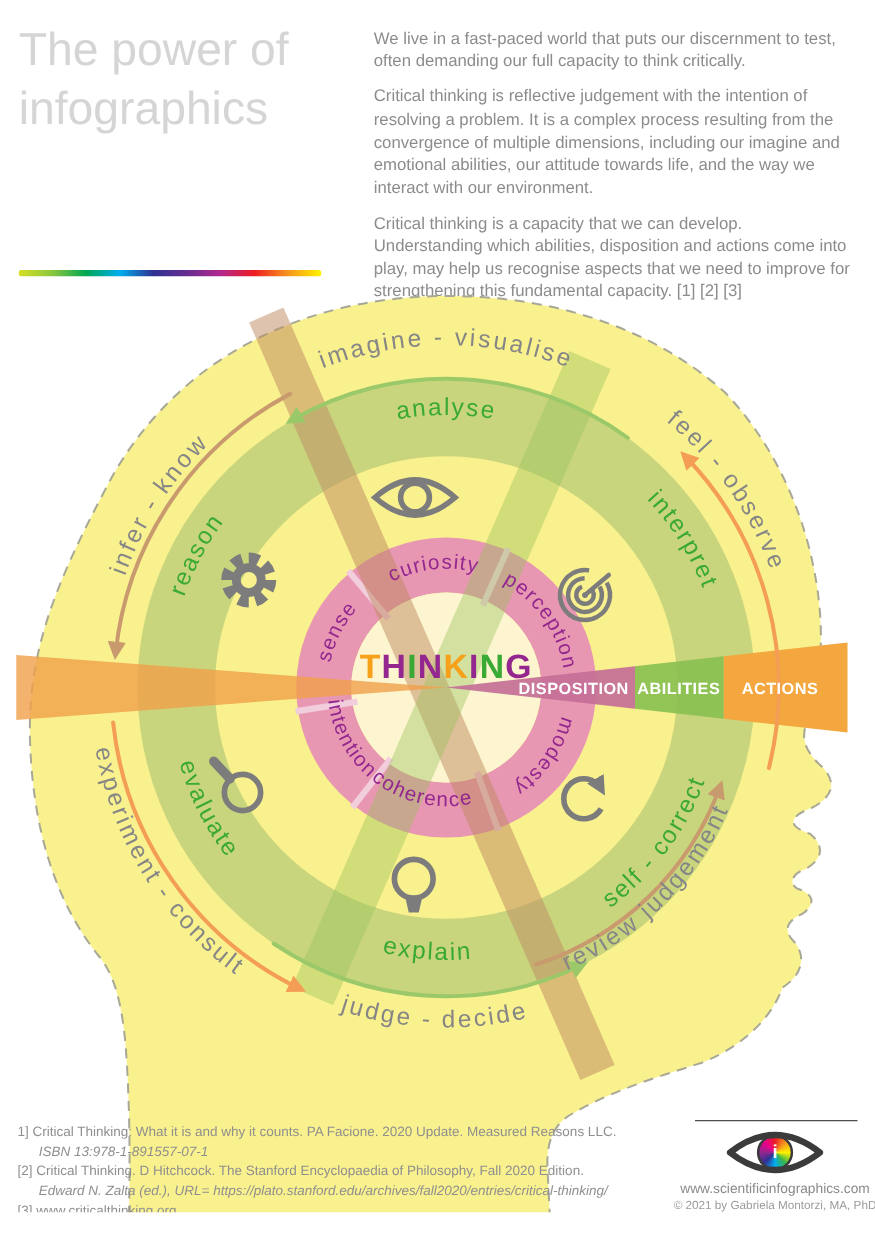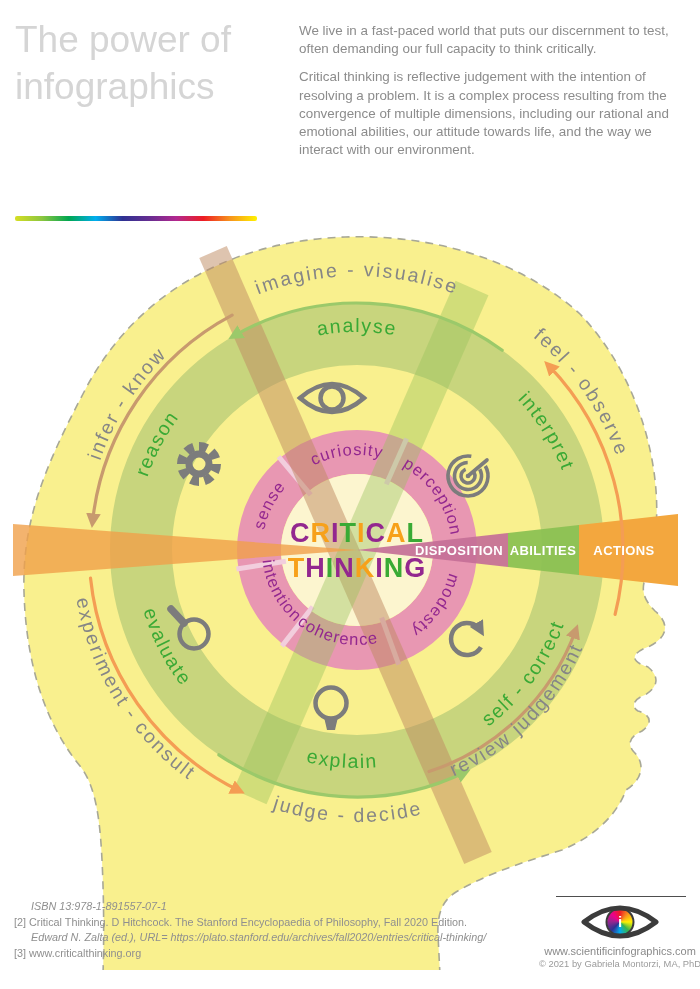--- a/index.html
+++ b/index.html
@@ -38,21 +38,22 @@
 <div class="page">
 
   <div class="title">
     <div>The power of</div>
     <div>infographics</div>
   </div>
   <div class="rainbow"></div>
 
   <div class="intro">
     <p>We live in a fast-paced world that puts our discernment to test, often demanding our full capacity to think critically.</p>
-    <p>Critical thinking is reflective judgement with the intention of resolving a problem. It is a complex process resulting from the convergence of multiple dimensions, including our rational and emotional abilities, our attitude towards life, and the way we interact with our environment.</p>
+    <p>Critical thinking is reflective judgement with the intention of resolving a problem. It is a complex process resulting from the convergence of multiple dimensions, including our imagine and emotional abilities, our attitude towards life, and the way we interact with our environment.</p>
+    <p>Critical thinking is a capacity that we can develop. Understanding which abilities, disposition and actions come into play, may help us recognise aspects that we need to improve for strengthening this fundamental capacity. [1] [2] [3]</p>
   </div>
 
   <svg class="diagram" width="700" height="989" viewBox="0 0 700 989">
     <defs>
       <marker id="mG" viewBox="0 0 10 10" refX="6" refY="5" markerWidth="4.6" markerHeight="4.6" orient="auto">
         <path d="M0,0 L10,5 L0,10 Z" fill="#9bc96a"></path>
         </marker>
       <marker id="mT" viewBox="0 0 10 10" refX="6" refY="5" markerWidth="4.6" markerHeight="4.6" orient="auto">
         <path d="M0,0 L10,5 L0,10 Z" fill="#c89a6e"></path>
         </marker>
@@ -186,25 +187,25 @@
     <text class="tPink"><textPath href="#aModesty" startOffset="50%" text-anchor="middle">modesty</textPath></text>
     <text class="tPink"><textPath href="#aCoherence" startOffset="50%" text-anchor="middle">coherence</textPath></text>
     <text class="tPink"><textPath href="#aIntention" startOffset="50%" text-anchor="middle">intention</textPath></text>
 
     <text class="tAxis" x="459" y="555" text-anchor="middle">DISPOSITION</text>
     <text class="tAxis" x="543" y="555" text-anchor="middle">ABILITIES</text>
     <text class="tAxis" x="624" y="555" text-anchor="middle">ACTIONS</text>
   </svg>
 
   <div class="centerText">
-    <div><span style="color: rgb(147, 39, 143);">C</span><span style="color: rgb(247, 161, 26);">R</span><span style="color: rgb(147, 39, 143);">I</span><span style="color: rgb(58, 170, 53);">T</span><span style="color: rgb(247, 161, 26);">I</span><span style="color: rgb(147, 39, 143);">C</span><span style="color: rgb(247, 161, 26);">A</span><span style="color: rgb(58, 170, 53);">L</span></div>
     <div><span style="color: rgb(247, 161, 26);">T</span><span style="color: rgb(147, 39, 143);">H</span><span style="color: rgb(58, 170, 53);">I</span><span style="color: rgb(147, 39, 143);">N</span><span style="color: rgb(247, 161, 26);">K</span><span style="color: rgb(147, 39, 143);">I</span><span style="color: rgb(58, 170, 53);">N</span><span style="color: rgb(147, 39, 143);">G</span></div>
   </div>
 
   <div class="refs">
+    <div>1] Critical Thinking: What it is and why it counts. PA Facione. 2020 Update. Measured Reasons LLC.</div>
     <div class="indent">ISBN 13:978-1-891557-07-1</div>
     <div>[2] Critical Thinking. D Hitchcock. The Stanford Encyclopaedia of Philosophy, Fall 2020 Edition.</div>
     <div class="indent">Edward N. Zalta (ed.), URL= https://plato.stanford.edu/archives/fall2020/entries/critical-thinking/</div>
     <div>[3] www.criticalthinking.org</div>
   </div>
 
   <div class="footRight">
     <div class="sepLine"></div>
     <div class="logo">
       <div class="iris">

